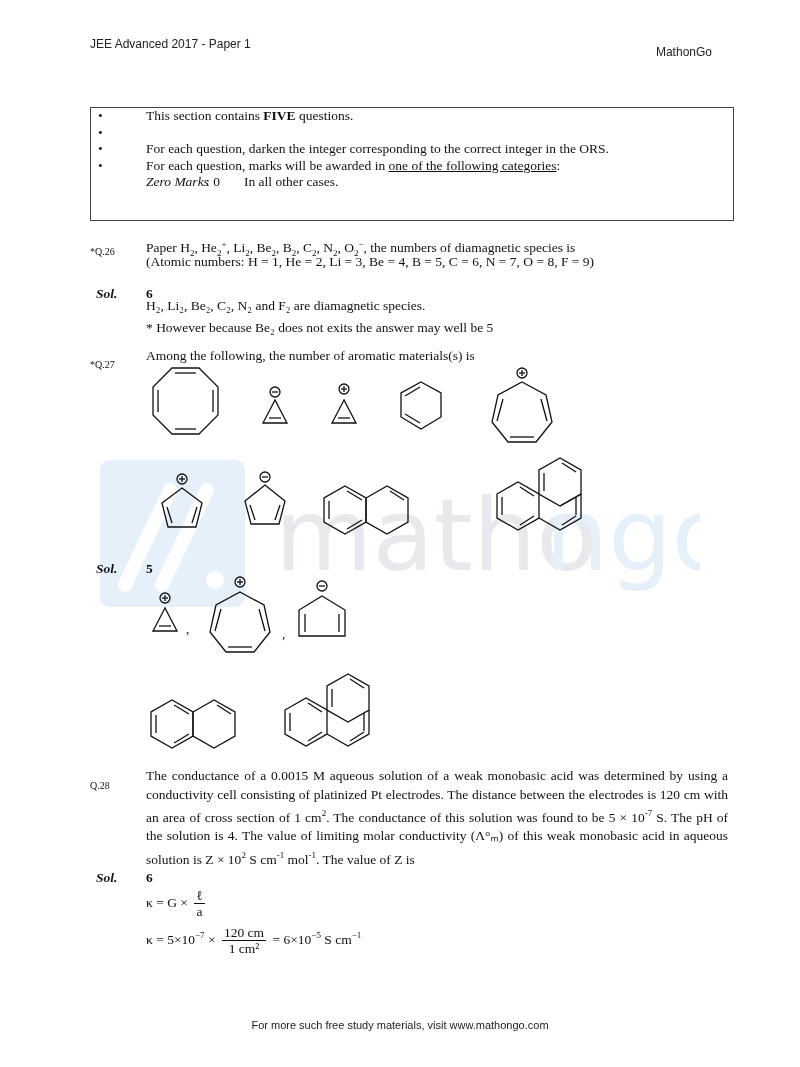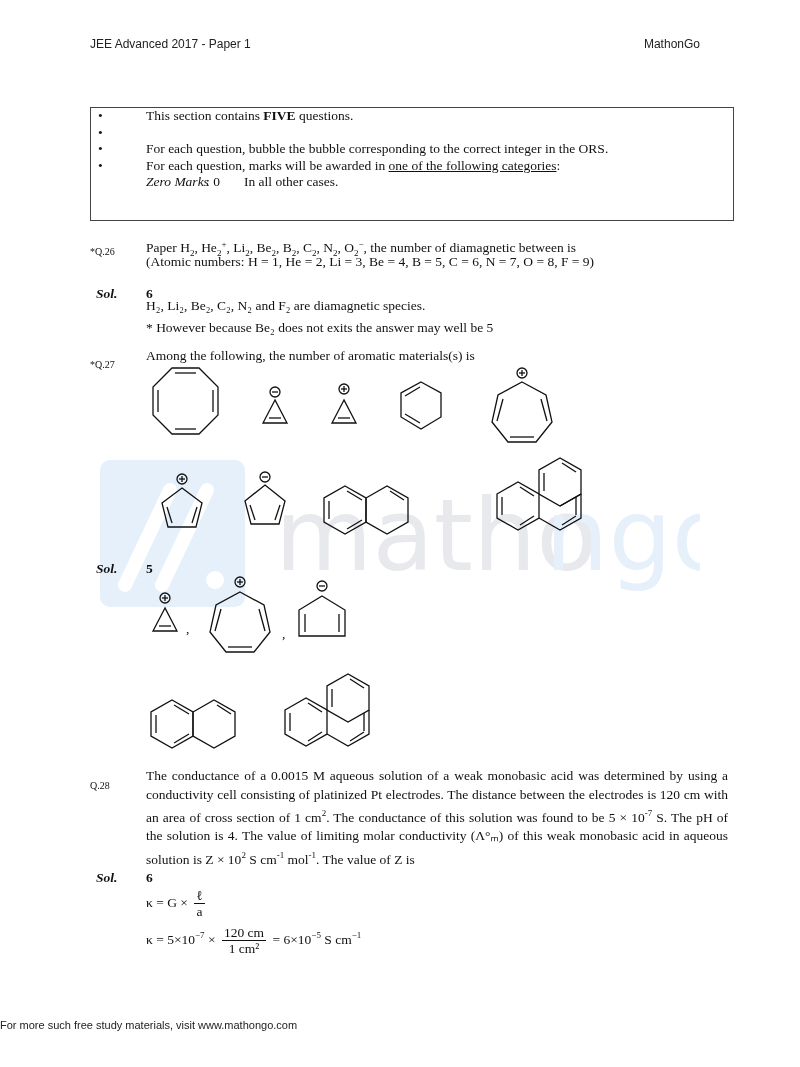--- a/index.html
+++ b/index.html
@@ -1,19 +1,19 @@
 <!DOCTYPE html>
 <html><head>
 <meta charset="utf-8">
 <style>
   html,body{margin:0;padding:0;background:#fff;}
   body{width:800px;height:1067px;position:relative;overflow:hidden;font-family:"Liberation Serif",serif;color:#111;}
   .hdr{position:absolute;top:37px;font-family:"Liberation Sans",sans-serif;font-size:12px;color:#222;}
-  .hdr.left{left:90px;} .hdr.right{right:100px;}
-  .footer{position:absolute;top:1019px;left:0;width:800px;text-align:left;font-family:"Liberation Sans",sans-serif;font-size:11px;color:#222;}
+  .hdr.left{left:90px;} .hdr.right{right:88px;margin-top:8px;}
+  .footer{position:absolute;top:1019px;left:0;width:800px;text-align:center;font-family:"Liberation Sans",sans-serif;font-size:11px;color:#222;}
   .box{position:absolute;left:90px;top:107px;width:644px;height:114px;border:1px solid #444;box-sizing:border-box;font-size:13.5px;}
   .box .title{text-align:center;font-weight:bold;margin-top:3px;line-height:17px;}
   .box .row{position:relative;height:16.5px;line-height:16.5px;}
   .box .bullet{position:absolute;left:7px;}
   .box .txt{position:absolute;left:55px;white-space:nowrap;}
   .box .mk{position:absolute;left:55px;white-space:nowrap;}
   .box .mk i{display:inline-block;width:60px;}
   .box .mk .c{display:inline-block;width:38px;}
   .blk{position:absolute;font-size:13.5px;line-height:18px;white-space:nowrap;}
   .qn{position:absolute;left:90px;font-size:10px;margin-top:12px;}
@@ -46,35 +46,35 @@
 <div class="box">
   <div class="row">
     <span class="bullet">•</span>
     <span class="txt"><span>This section contains </span><b>FIVE</b><span> questions.</span></span>
   </div>
   <div class="row">
     <span class="bullet">•</span>
   </div>
   <div class="row">
     <span class="bullet">•</span>
-    <span class="txt">For each question, bubble the bubble corresponding to the correct integer in the ORS.</span>
+    <span class="txt">For each question, darken the integer corresponding to the correct integer in the ORS.</span>
   </div>
   <div class="row">
     <span class="bullet">•</span>
     <span class="txt"><span>For each question, marks will be awarded in </span><u>one of the following categories</u><span>:</span></span>
   </div>
   <div class="row">
     <span class="mk"><i>Zero Marks</i><span class="c">: 0</span><span>In all other cases.</span></span>
   </div>
 </div>
 
 <div class="qn" style="top:234px;">*Q.26</div>
 <div class="blk" style="left:146px;top:234px;">
   <span>Paper </span>
-  <span>H<sub>2</sub>, He<sub>2</sub><sup>+</sup>, Li<sub>2</sub>, Be<sub>2</sub>, B<sub>2</sub>, C<sub>2</sub>, N<sub>2</sub>, O<sub>2</sub><sup>−</sup></span><span>, the number of diamagnetic between is</span>
+  <span>H<sub>2</sub>, He<sub>2</sub><sup>+</sup>, Li<sub>2</sub>, Be<sub>2</sub>, B<sub>2</sub>, C<sub>2</sub>, N<sub>2</sub>, O<sub>2</sub><sup>−</sup></span><span>, the numbers of diamagnetic species is</span>
 </div>
 <div class="blk" style="left:146px;top:253px;">(Atomic numbers: H = 1, He = 2, Li = 3, Be = 4, B = 5, C = 6, N = 7, O = 8, F = 9)</div>
 
 <div class="sol" style="top:286px;">Sol.</div>
 <div class="ans" style="top:286px;">6</div>
 <div class="ind" style="top:297px;">H₂, Li₂, Be₂, C₂, N₂ and F₂ are diamagnetic species.</div>
 <div class="ind" style="top:319px;">* However because Be₂ does not exits the answer may well be 5</div>
 
 <div class="qn" style="top:347px;">*Q.27</div>
 <div class="blk" style="left:146px;top:347px;">Among the following, the number of aromatic materials(s) is</div>

